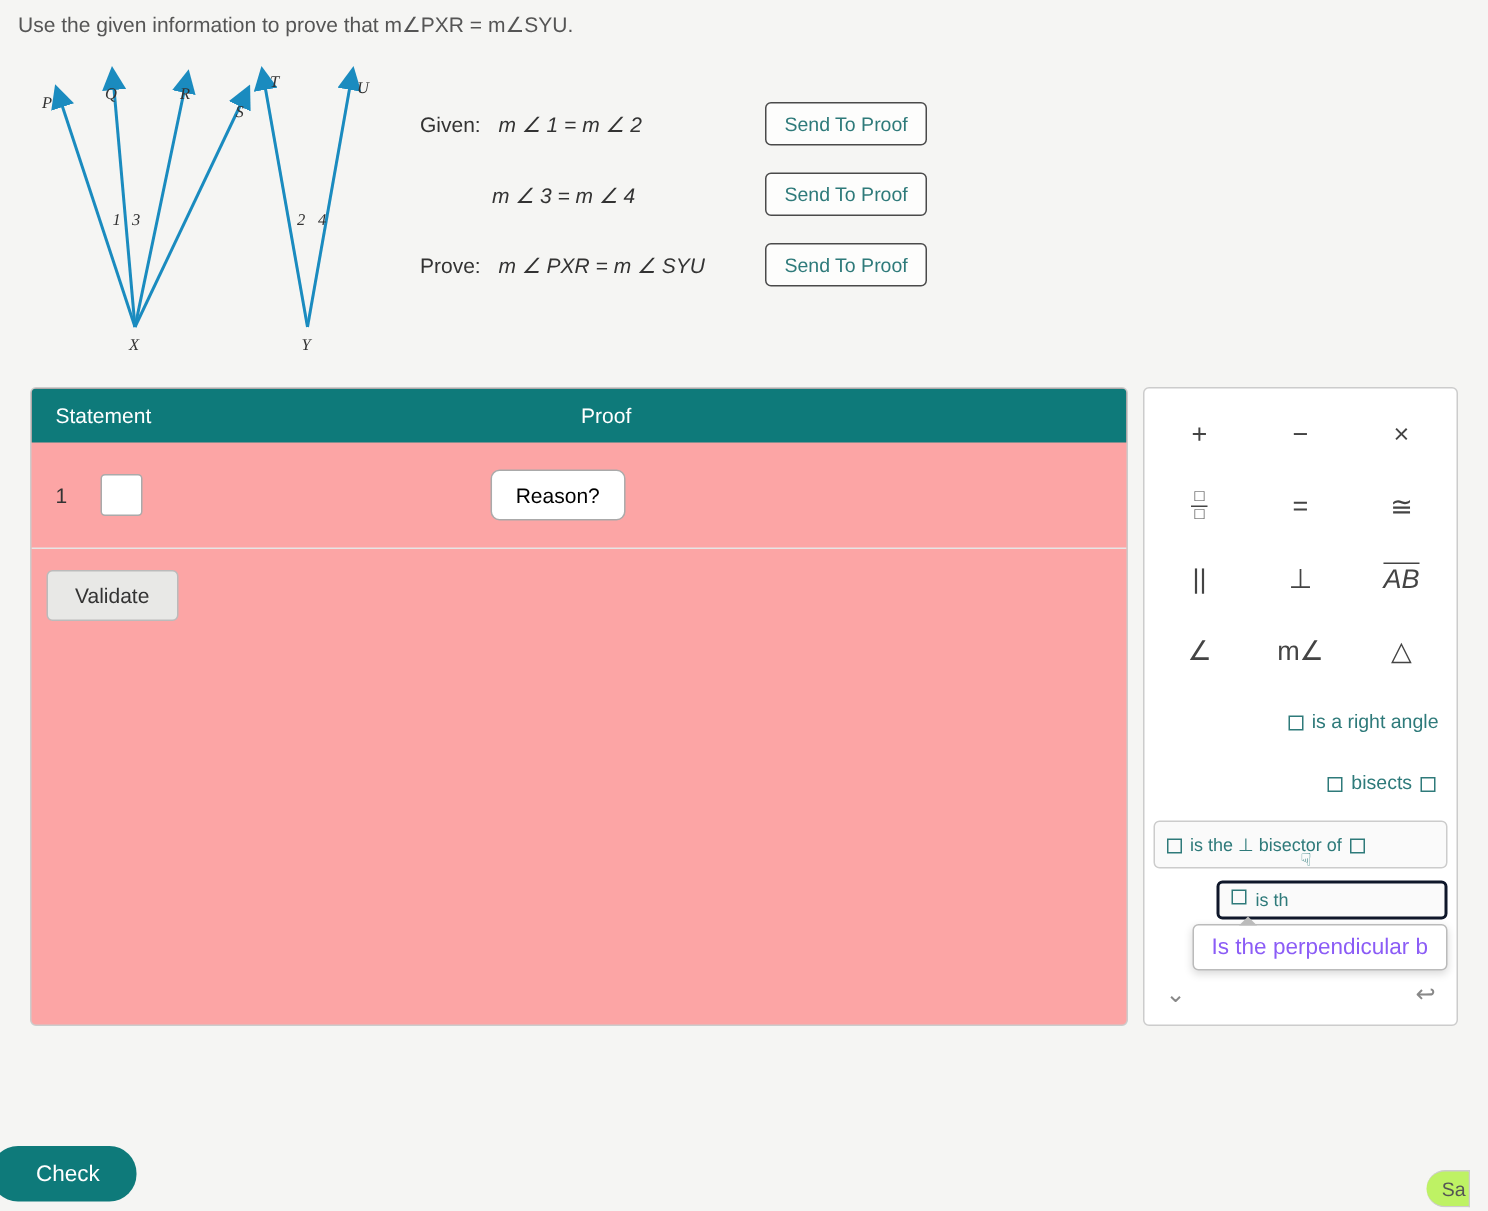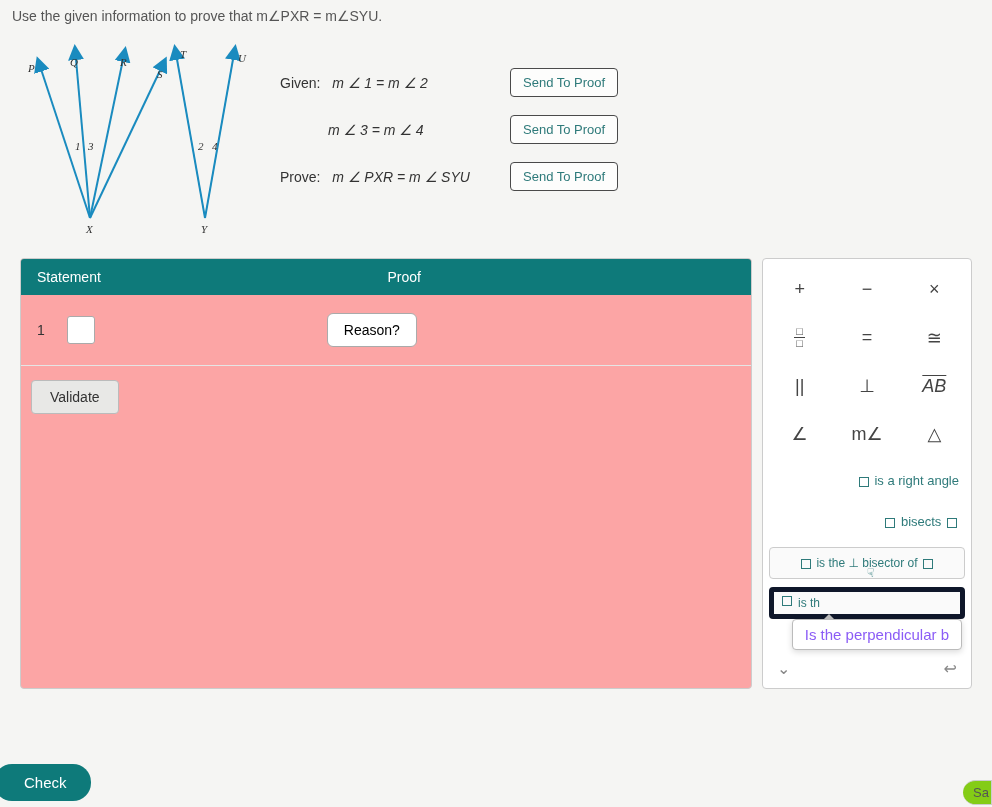--- a/index.html
+++ b/index.html
@@ -117,21 +117,21 @@
     border-radius: 4px;
     color:#444;
     display:flex;align-items:center;justify-content:center;
   }
   .pal-wide {
     border: 1px solid #ccc;
     background: #fafafa;
     padding: 8px 6px;
     border-radius: 4px;
     font-size: 12px;
-    text-align: center;
+    text-align: left;
     margin-bottom: 8px;
     cursor: pointer;
     color:#2e7a7a;
     position:relative;
   }
   .pal-wide.noborder{border:none;background:transparent;color:#2e7a7a;cursor:pointer;text-align:right;margin-bottom:10px;font-size:13px;}
   .tooltip {
     position: absolute;
     right: -2px;
     bottom: -36px;
@@ -142,37 +142,37 @@
     font-size: 15px;
     white-space: nowrap;
     box-shadow: 0 2px 6px rgba(0,0,0,.15);
     color:#8b5cf6;
   }
   .tooltip::before{
     content:""; position:absolute; top:-6px; left:30px;
     border-left:6px solid transparent; border-right:6px solid transparent;
     border-bottom:6px solid #bbb;
   }
-  .is-th-row{display:flex;align-items:flex-start;gap:4px;font-size:12px;color:#2e7a7a;padding:4px 6px;position:relative;border:5px solid #0f172a;border-radius:4px;background:#fafafa;}
+  .is-th-row{display:flex;align-items:flex-start;gap:4px;font-size:12px;color:#2e7a7a;padding:4px 6px;position:relative;border:2px solid #0f172a;border-radius:4px;background:#fafafa;margin-left:42px;}
   .check-btn {
     position: absolute;
     left: -6px;
     bottom: 6px;
     background: #0e7a7a;
     color: #fff;
     border: none;
     border-radius: 18px;
     padding: 10px 24px 10px 30px;
     font-size: 15px;
     cursor: pointer;
   }
   .arrow-btn{background:transparent;border:none;font-size:16px;color:#888;cursor:pointer;}
   .save-stub{
-    position:absolute; right:0; bottom:2px;
-    background:#84cc16;border:1px solid #ccc;border-left:none;
+    position:absolute; right:12px; bottom:2px;
+    background:#bef264;border:1px solid #ccc;border-left:none;
     border-radius:14px 0 0 14px; padding:4px 2px 4px 10px;
     font-size:13px;color:#555;
   }
   .sq{display:inline-block;width:10px;height:10px;border:1.5px solid #2e7a7a;vertical-align:middle;margin:0 2px;}
   .overline{text-decoration:overline;font-style:italic;}
   .frac{display:inline-flex;flex-direction:column;align-items:center;font-size:11px;line-height:1;}
   .frac .t{border-bottom:1px solid #444;padding:0 2px;}
   .cursor-hand{position:absolute;font-size:12px;}
 </style>
 </head>

